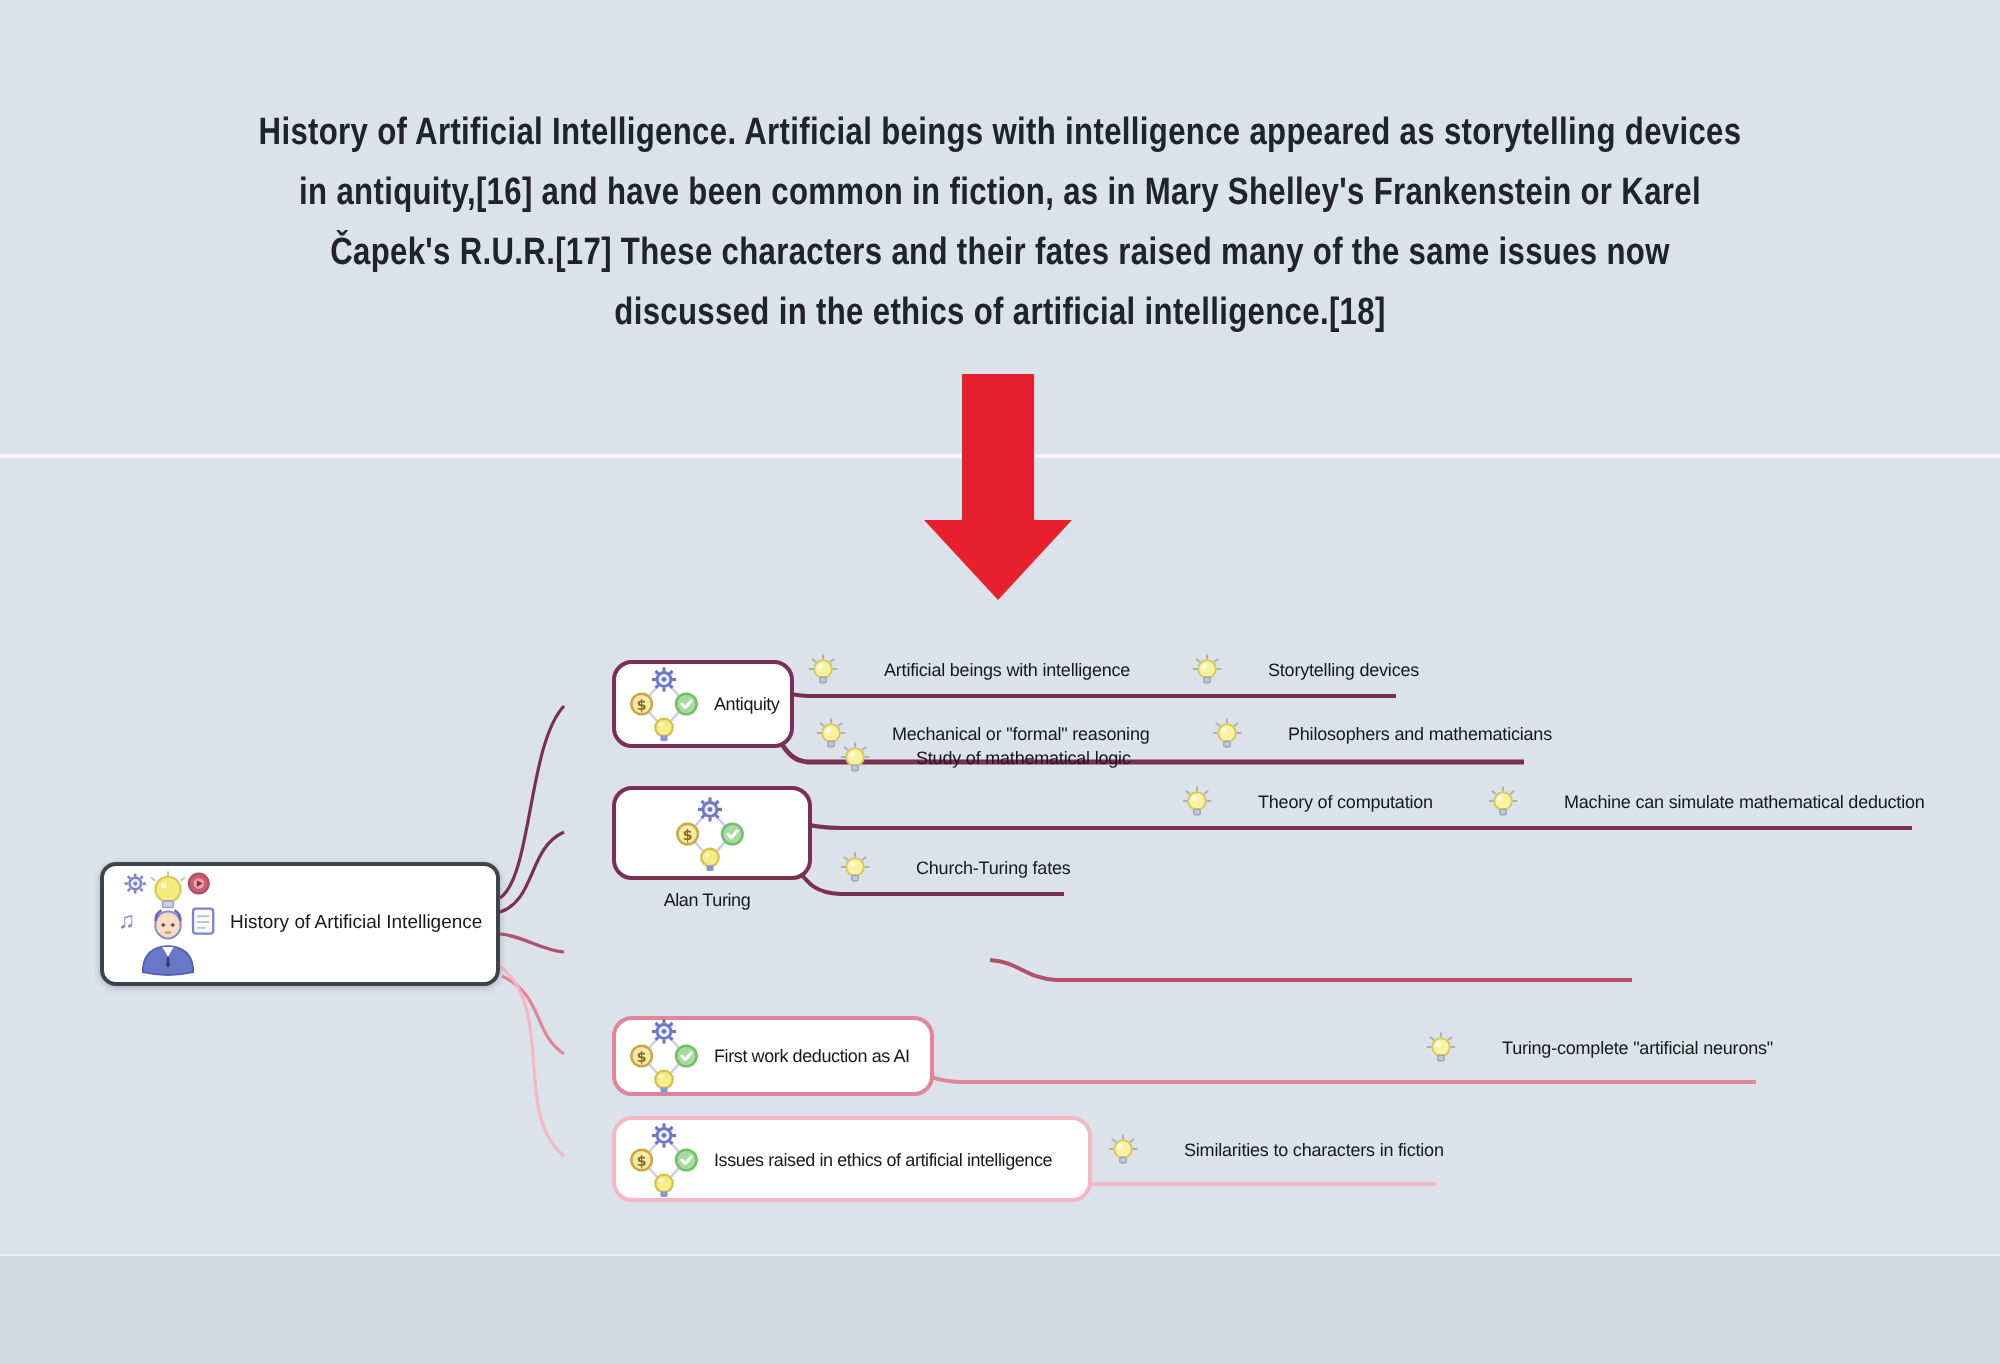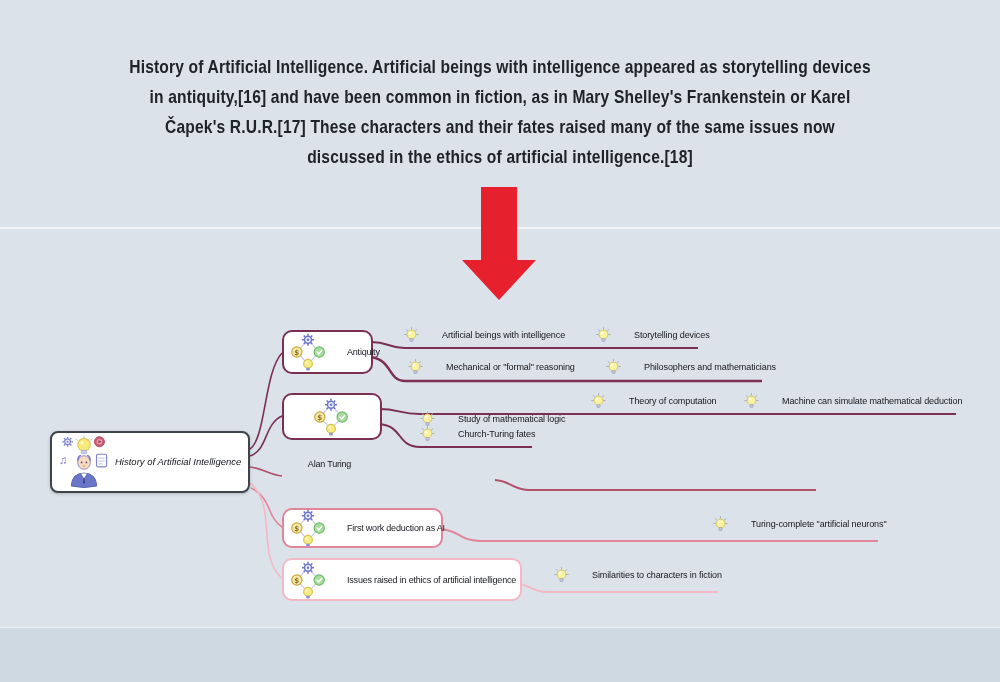--- a/index.html
+++ b/index.html
@@ -12,22 +12,22 @@
   .intro div{white-space:nowrap;}
   
   .bottom-band{position:absolute;left:0;top:627px;width:1000px;height:55px;
                background:#cfd9e2;border-top:1px solid #e9eef3;}
   
   svg.overlay{position:absolute;left:0;top:0;}
   
   .node{position:absolute;background:#fff;display:flex;align-items:center;box-sizing:border-box;}
   #root-node{left:50px;top:431px;width:200px;height:62px;border:2px solid #3f444b;
              border-radius:8px;gap:5px;padding:0 6px;box-shadow:0 1px 3px rgba(60,70,90,.3);}
-  #root-node .label{font-size:9.5px;color:#16181d;line-height:1.3;font-style:italic;}
-  .branch{border-width:2px;border-style:solid;border-radius:10px;gap:20px;padding:0 8px 0 3px;}
+  #root-node .label{font-size:9.5px;color:#16181d;line-height:1.3;}
+  .branch{border-width:2px;border-style:solid;border-radius:10px;gap:6px;padding:0 8px 0 3px;margin-left:24px;}
   .branch .label{font-size:9px;letter-spacing:-.2px;color:#16181d;white-space:nowrap;}
   #b1{left:282px;top:330px;width:91px;height:44px;border-color:#7b3053;}
   #b2{left:282px;top:393px;width:100px;height:47px;border-color:#7b3053;flex-direction:column;}
   #b3{left:282px;top:457px;width:214px;height:40px;border-color:#b25069;}
   #b4{left:282px;top:508px;width:161px;height:40px;border-color:#e18598;}
   #b5{left:282px;top:558px;width:240px;height:43px;border-color:#f3b8c4;}
   .branch svg.cluster{flex:none;margin-left:2px;}
   
   .leaf{position:absolute;display:flex;align-items:center;gap:23px;
         font-size:9px;letter-spacing:-.1px;color:#16181d;white-space:nowrap;}
@@ -202,21 +202,21 @@
         <use href="#bulb"></use>
       </svg>
     <span>Mechanical or "formal" reasoning</span>
   </div>
   <div class="leaf" style="left:606px;top:359px">
     <svg width="15" height="16" viewBox="0 0 15 16">
         <use href="#bulb"></use>
       </svg>
     <span>Philosophers and mathematicians</span>
   </div>
-  <div class="leaf" style="left:420px;top:411px">
+  <div class="leaf" style="left:420px;top:371px">
     <svg width="15" height="16" viewBox="0 0 15 16">
         <use href="#bulb"></use>
       </svg>
     <span>Study of mathematical logic</span>
   </div>
   <div class="leaf" style="left:591px;top:393px">
     <svg width="15" height="16" viewBox="0 0 15 16">
         <use href="#bulb"></use>
       </svg>
     <span>Theory of computation</span>

